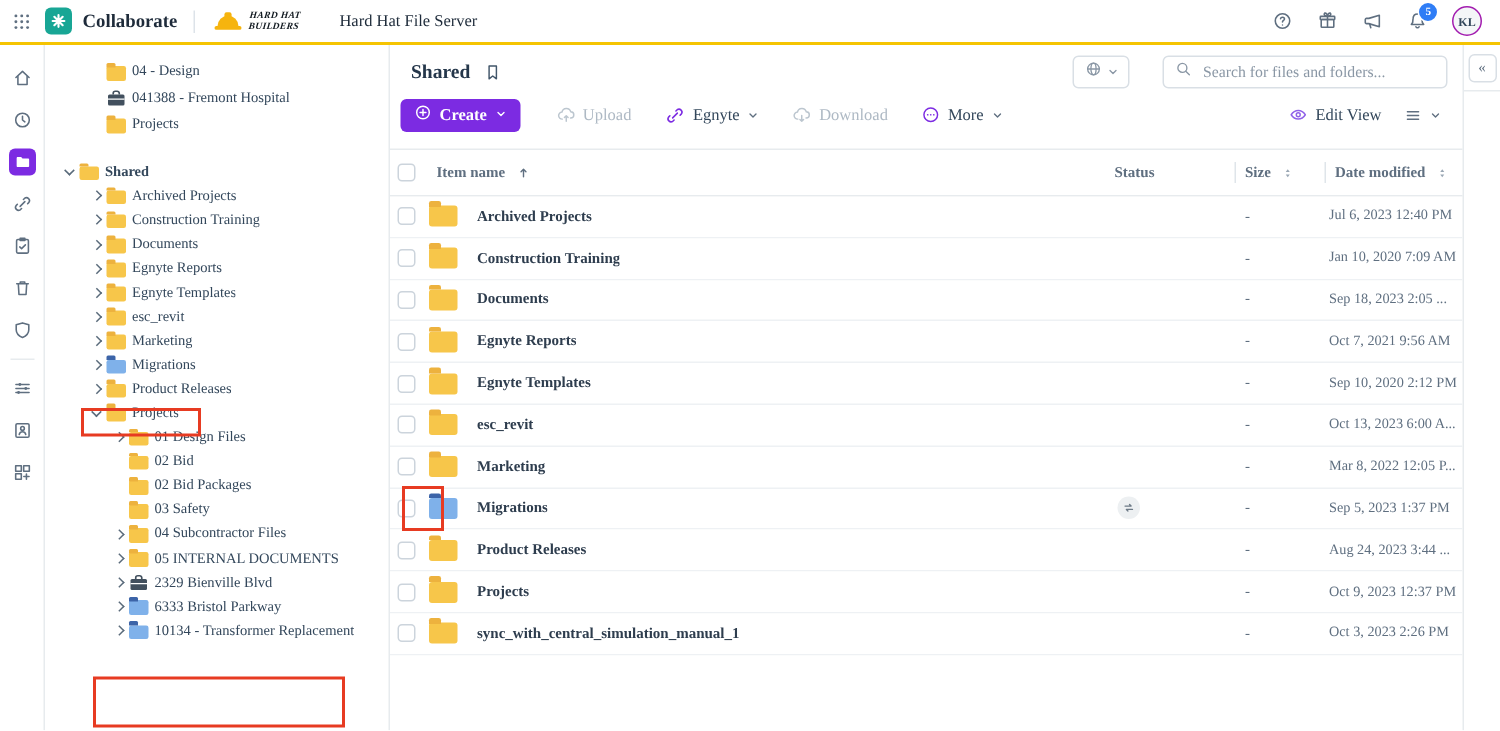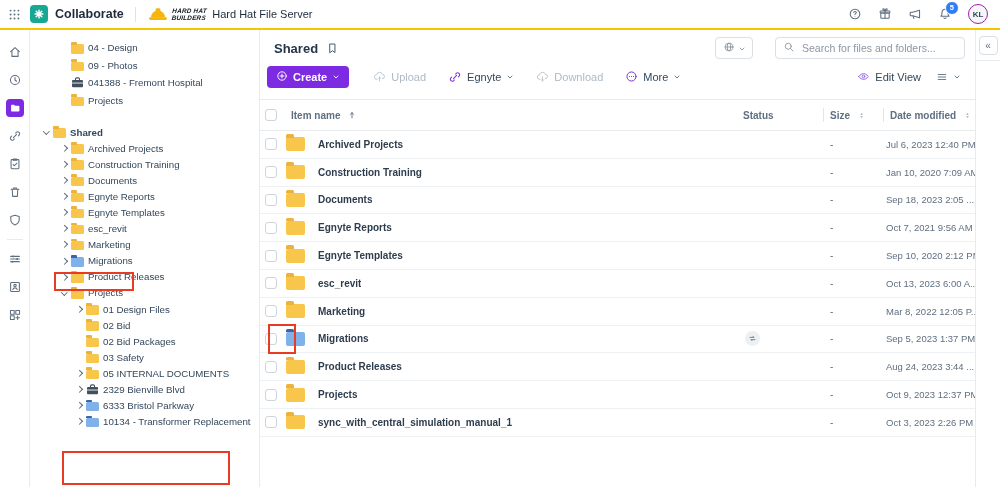--- a/index.html
+++ b/index.html
@@ -3,33 +3,33 @@
 <meta charset="utf-8">
 <style>
   :root{
     --purple:#7c2be2; --yellow:#f5c402; --red:#e73b22;
     --fy:#f7c64a; --fyt:#edb23e; --fb:#7fb1ea; --fbt:#3c64a8;
     --badge:#2f7df6; --teal:#18a695;
   }
   *{box-sizing:border-box}
   body{margin:0;background:#fff}
   .screen{position:relative;width:1000px;height:487px;background:#fff;overflow:hidden;
-          font-family:Liberation Sans, sans-serif;color:#2e3d4e}
+          font-family:Liberation Serif, serif;color:#2e3d4e}
   
   .topbar{height:30px;display:flex;align-items:center;padding:0 12px 0 8px;
           border-bottom:2.5px solid var(--yellow);background:#fff}
   .grid-btn{color:#5f6f80;display:flex;align-items:center;margin-right:9px;cursor:pointer}
   .app-logo{width:18px;height:18px;border-radius:4px;background:var(--teal);
             display:flex;align-items:center;justify-content:center;color:#fff}
   .app-name{font-size:12.5px;font-weight:bold;color:#1e2b3a;margin-left:7px}
   .tb-div{width:1px;height:15px;background:#dde3e9;margin:0 11px}
   .hardhat{display:flex;align-items:center}
   .brand{font-size:6.4px;font-weight:bold;font-style:italic;line-height:1.12;color:#10181f;
          margin-left:3px;letter-spacing:.2px;transform:skewX(-6deg)}
-  .workspace{font-size:11px;color:#1e2b3a;margin-left:6px}
+  .workspace{font-size:11px;color:#1e2b3a;margin-left:26px}
   .tb-right{margin-left:auto;display:flex;align-items:center;gap:16px;color:#5f6f80}
   .tb-ic{display:flex;align-items:center;cursor:pointer}
   .bell-wrap{position:relative}
   .badge{position:absolute;top:-6px;right:-7px;background:var(--badge);color:#fff;border-radius:8px;
          font-size:7.5px;line-height:1;padding:2px 4px;font-weight:bold;border:1.5px solid #fff}
   .avatar{width:20px;height:20px;border-radius:50%;background:#f4f6f8;border:1px solid #a21caf;
           display:flex;align-items:center;justify-content:center;font-size:8px;font-weight:bold;color:#33475b}
   
   .body-row{display:flex;height:457px}
   .rail{width:30px;border-right:1px solid #e7ebee;display:flex;flex-direction:column;align-items:center;
@@ -257,27 +257,20 @@
         <div class="tree-row bm-row lv1">
           <span class="exp"></span>
           <span class="ticon">
             <i class="folder"></i>
           </span>
           <span class="tlabel">04 - Design</span>
         </div>
         <div class="tree-row bm-row lv1">
           <span class="exp"></span>
           <span class="ticon">
-            <i class="folder"></i>
-          </span>
-          <span class="tlabel">09 - Photos</span>
-        </div>
-        <div class="tree-row bm-row lv1">
-          <span class="exp"></span>
-          <span class="ticon">
             <svg width="13" height="11" viewBox="0 0 14 12">
               <path d="M4.8 3.2V2.4A1.5 1.5 0 0 1 6.3.9h1.4a1.5 1.5 0 0 1 1.5 1.5v.8" fill="none" stroke="#42505e" stroke-width="1.2"></path>
               <rect x="1" y="3.2" width="12" height="8" rx="1.1" fill="#42505e"></rect>
               <path d="M1 6.6h12" stroke="#fff" stroke-width=".9"></path>
             </svg>
           </span>
           <span class="tlabel">041388 - Fremont Hospital</span>
         </div>
         <div class="tree-row bm-row lv1">
           <span class="exp"></span>
@@ -408,20 +401,29 @@
             <i class="folder"></i>
           </span>
           <span class="tlabel">02 Bid Packages</span>
         </div>
         <div class="tree-row lv2">
           <span class="exp"></span>
           <span class="ticon">
             <i class="folder"></i>
           </span>
           <span class="tlabel">03 Safety</span>
+        </div>
+        <div class="tree-row lv2">
+          <span class="exp">
+            <i class="chev"></i>
+          </span>
+          <span class="ticon">
+            <i class="folder"></i>
+          </span>
+          <span class="tlabel">04 Subcontractor Files</span>
         </div>
         <div class="tree-row lv2">
           <span class="exp">
             <i class="chev"></i>
           </span>
           <span class="ticon">
             <i class="folder"></i>
           </span>
           <span class="tlabel">05 INTERNAL DOCUMENTS</span>
         </div>

